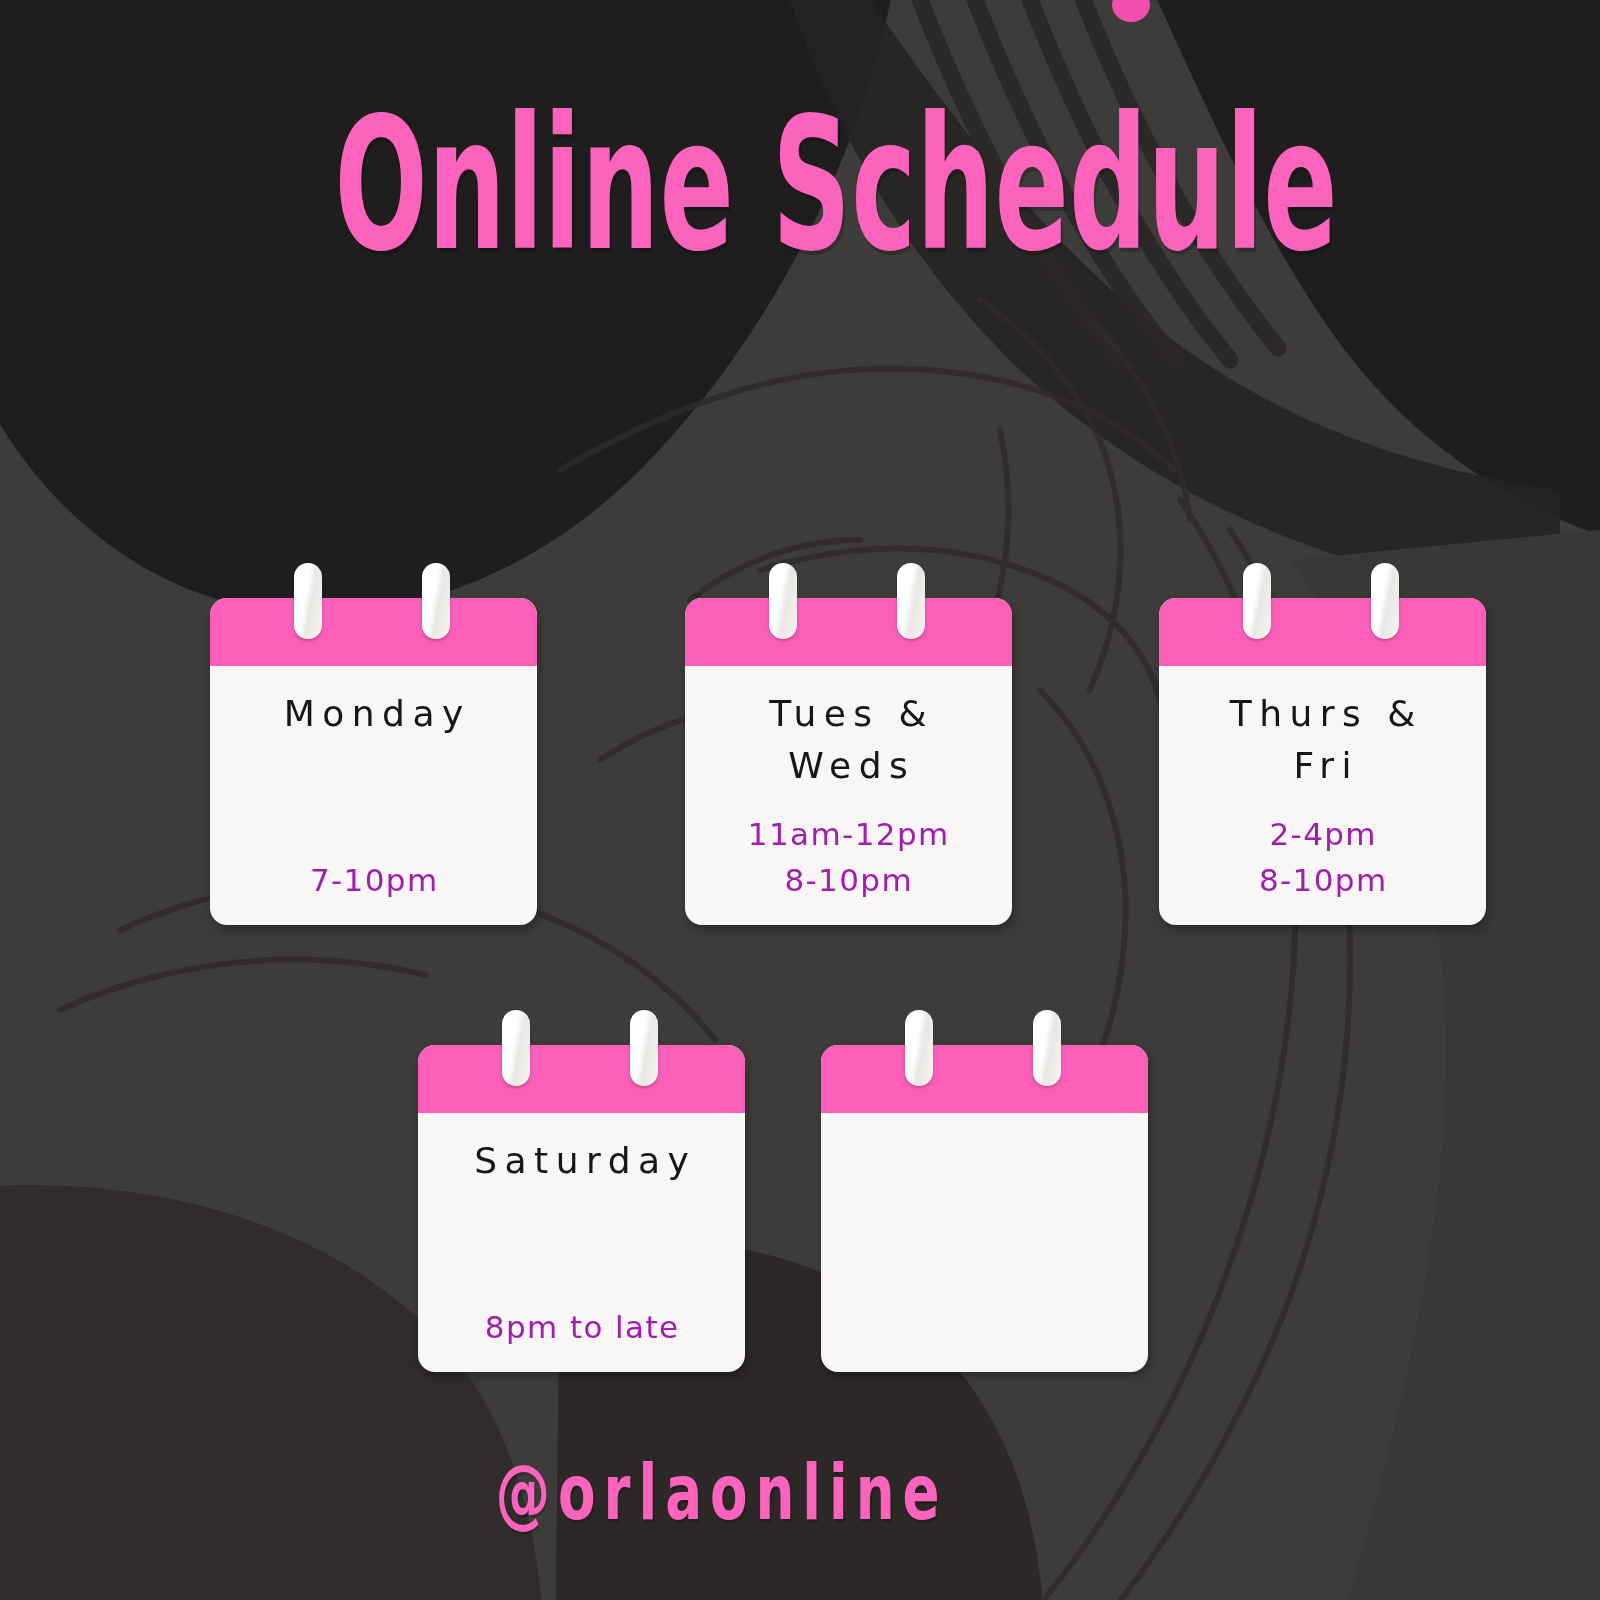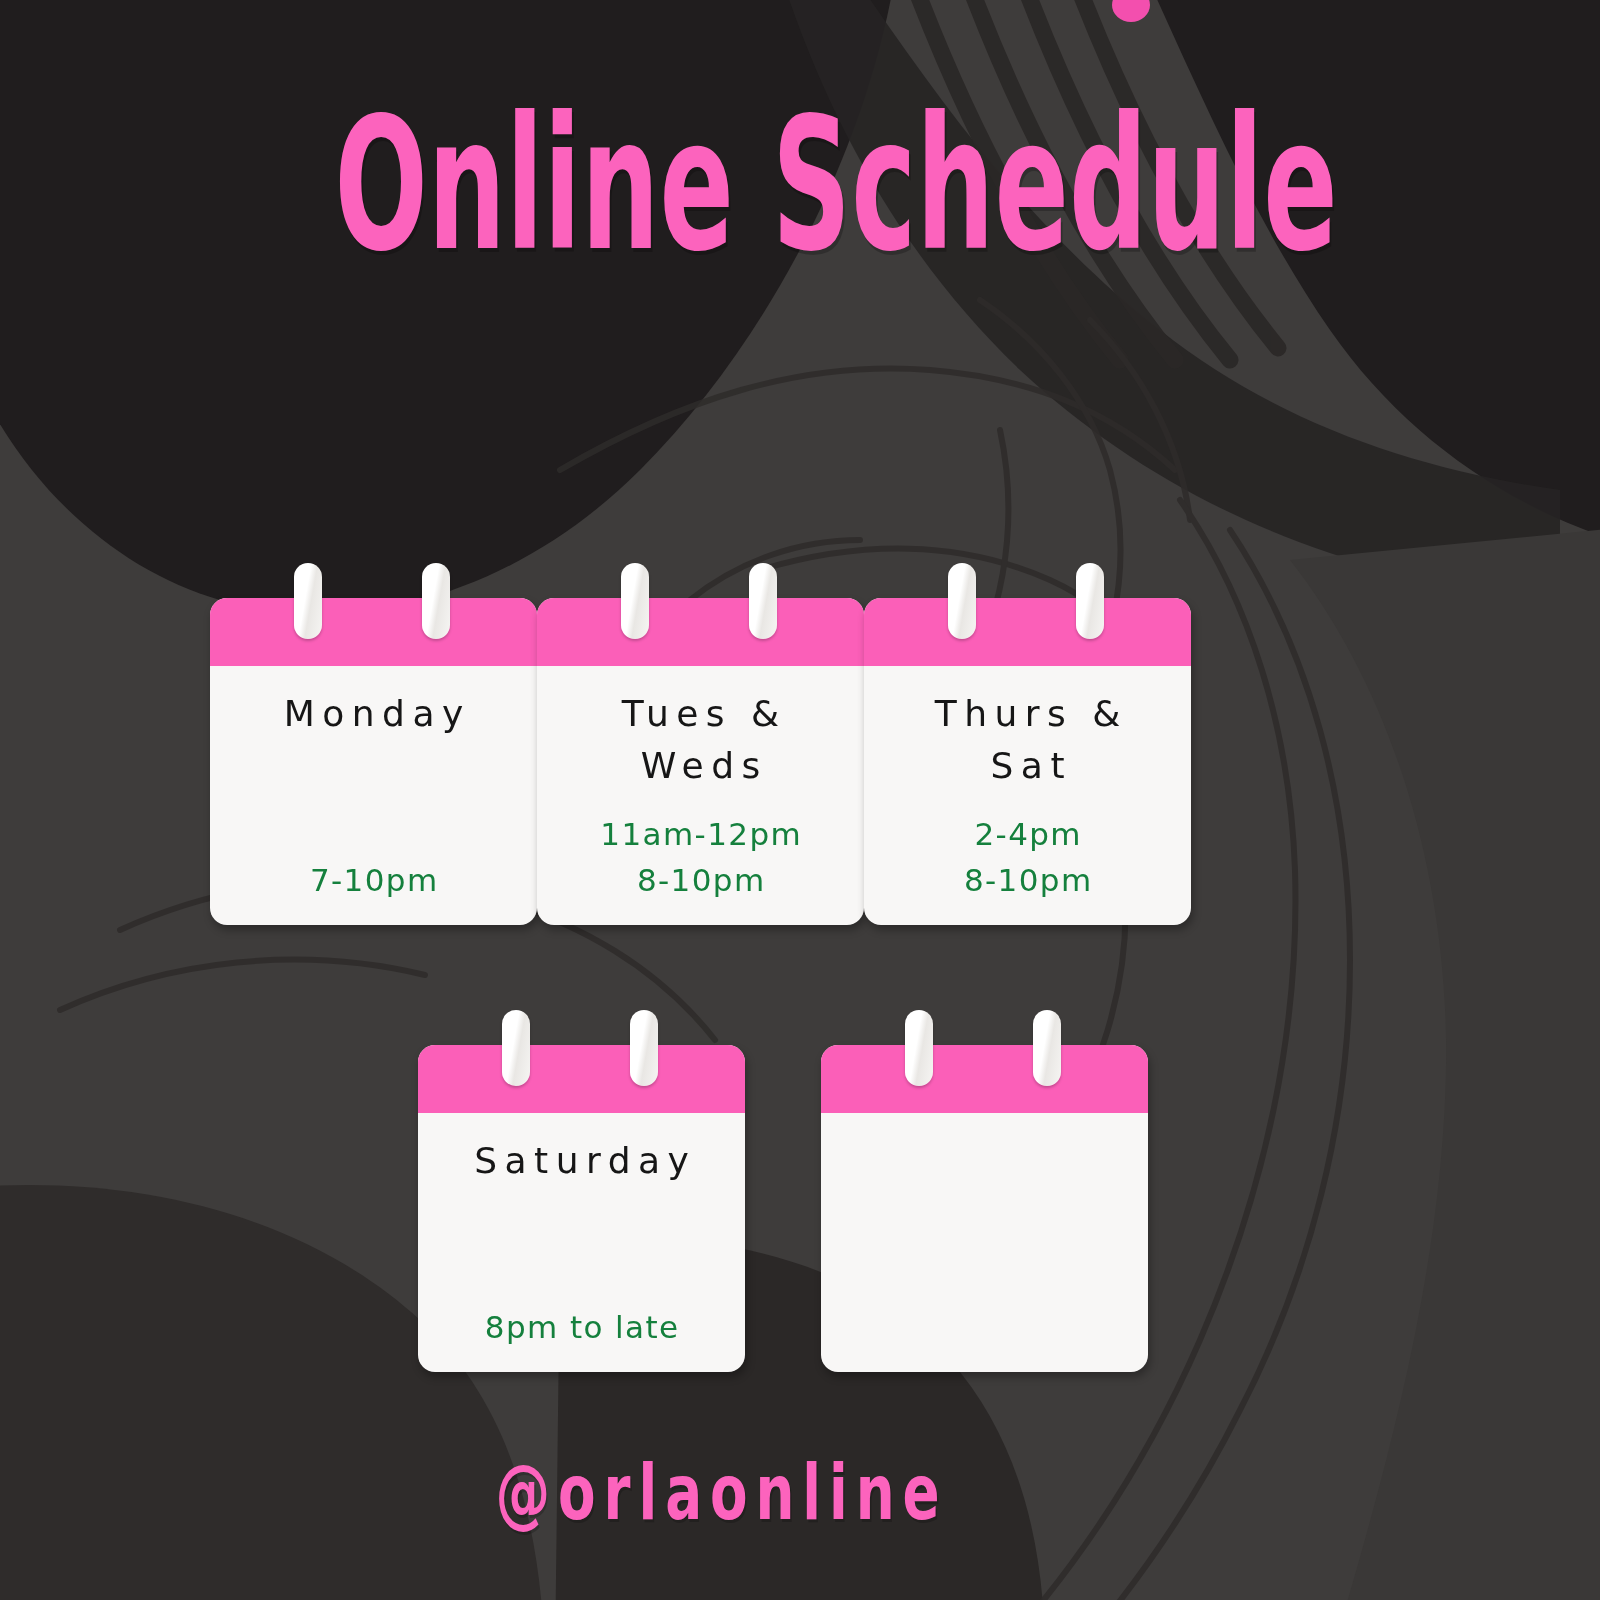--- a/index.html
+++ b/index.html
@@ -77,21 +77,21 @@
   
   .cards-row {
     position: absolute;
     display: flex;
     z-index: 5;
   }
   #row-top {
     left: 210px;
     top: 563px;
     width: 1276px;
-    justify-content: flex-start;
+    justify-content: space-between;
   }
   #row-bottom {
     left: 418px;
     top: 1010px;
     width: 730px;
     justify-content: space-between;
   }
 
   .calendar {
     position: relative;
@@ -138,21 +138,21 @@
   }
   .cal-times {
     position: absolute;
     left: 10px;
     right: 10px;
     bottom: 22px;
     text-align: center;
   }
   .cal-time {
     display: block;
-    color: #15803d;
+    color: #a21caf;
     font-family: "DejaVu Sans", sans-serif;
     font-weight: 400;
     font-size: 31px;
     line-height: 46px;
     letter-spacing: 1.4px;
     text-indent: 1.4px;
   }
 
   
   .cal-rings {
@@ -304,21 +304,21 @@
         <div class="ring ring-b"></div>
       </div>
     </div>
 
     <div class="calendar">
       <div class="cal-body">
         <div class="cal-header"></div>
         <div class="cal-content">
           <div class="cal-day">
             <div>Thurs &amp;</div>
-            <div>Sat</div>
+            <div>Fri</div>
           </div>
           <div class="cal-times">
             <span class="cal-time">2-4pm</span>
             <span class="cal-time">8-10pm</span>
           </div>
         </div>
       </div>
       <div class="cal-rings">
         <div class="ring ring-a"></div>
         <div class="ring ring-b"></div>

